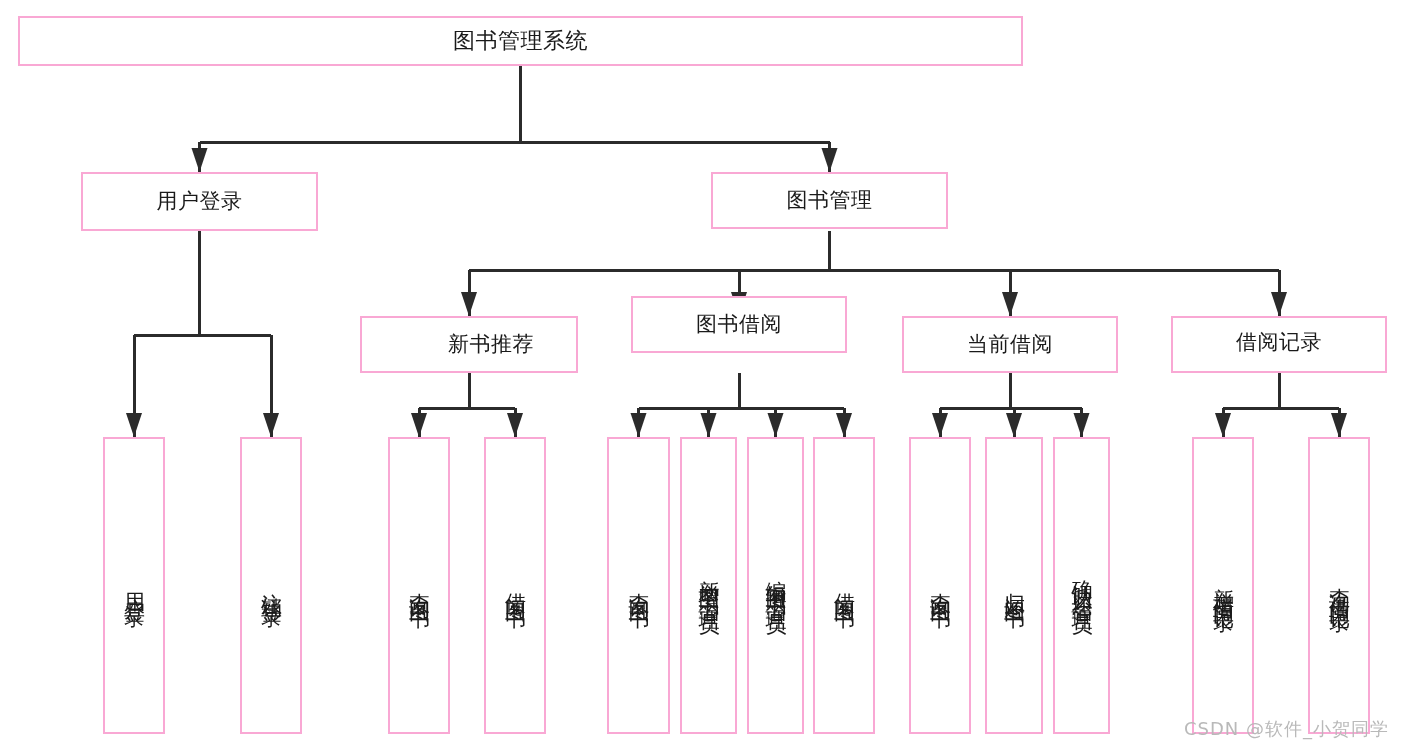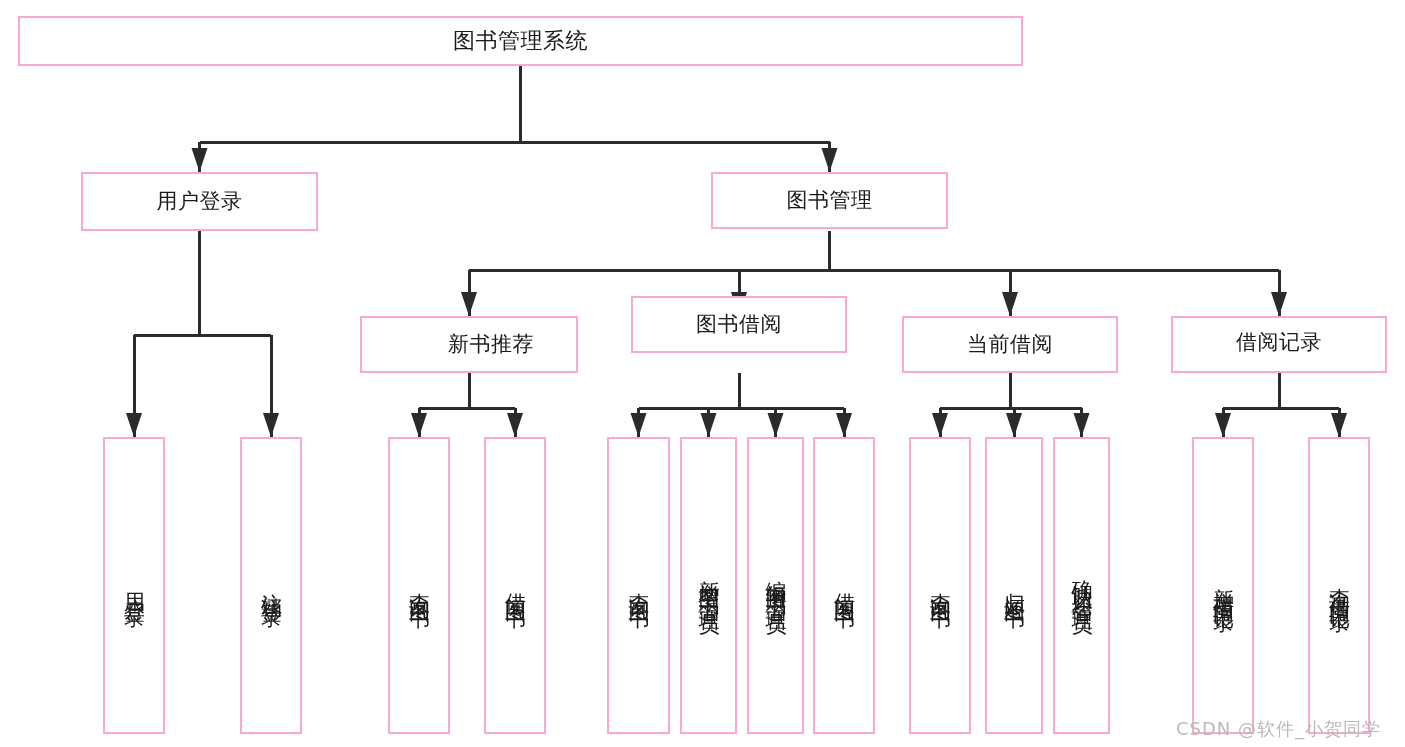--- a/index.html
+++ b/index.html
@@ -53,21 +53,21 @@
     padding-bottom: 4px;
   }
   .node.leaf .lbl {
     writing-mode: vertical-rl;
     text-orientation: upright;
     letter-spacing: 5px;
     display: block;
   }
   .watermark {
     position: absolute;
-    right: 24px;
+    right: 16px;
     bottom: 6px;
     font-size: 18px;
     color: #b9b9b9;
     letter-spacing: 1px;
     white-space: nowrap;
     font-family: "DejaVu Sans", "Liberation Sans", sans-serif;
     padding-left: 47px;
   }
 </style>
 </head>

